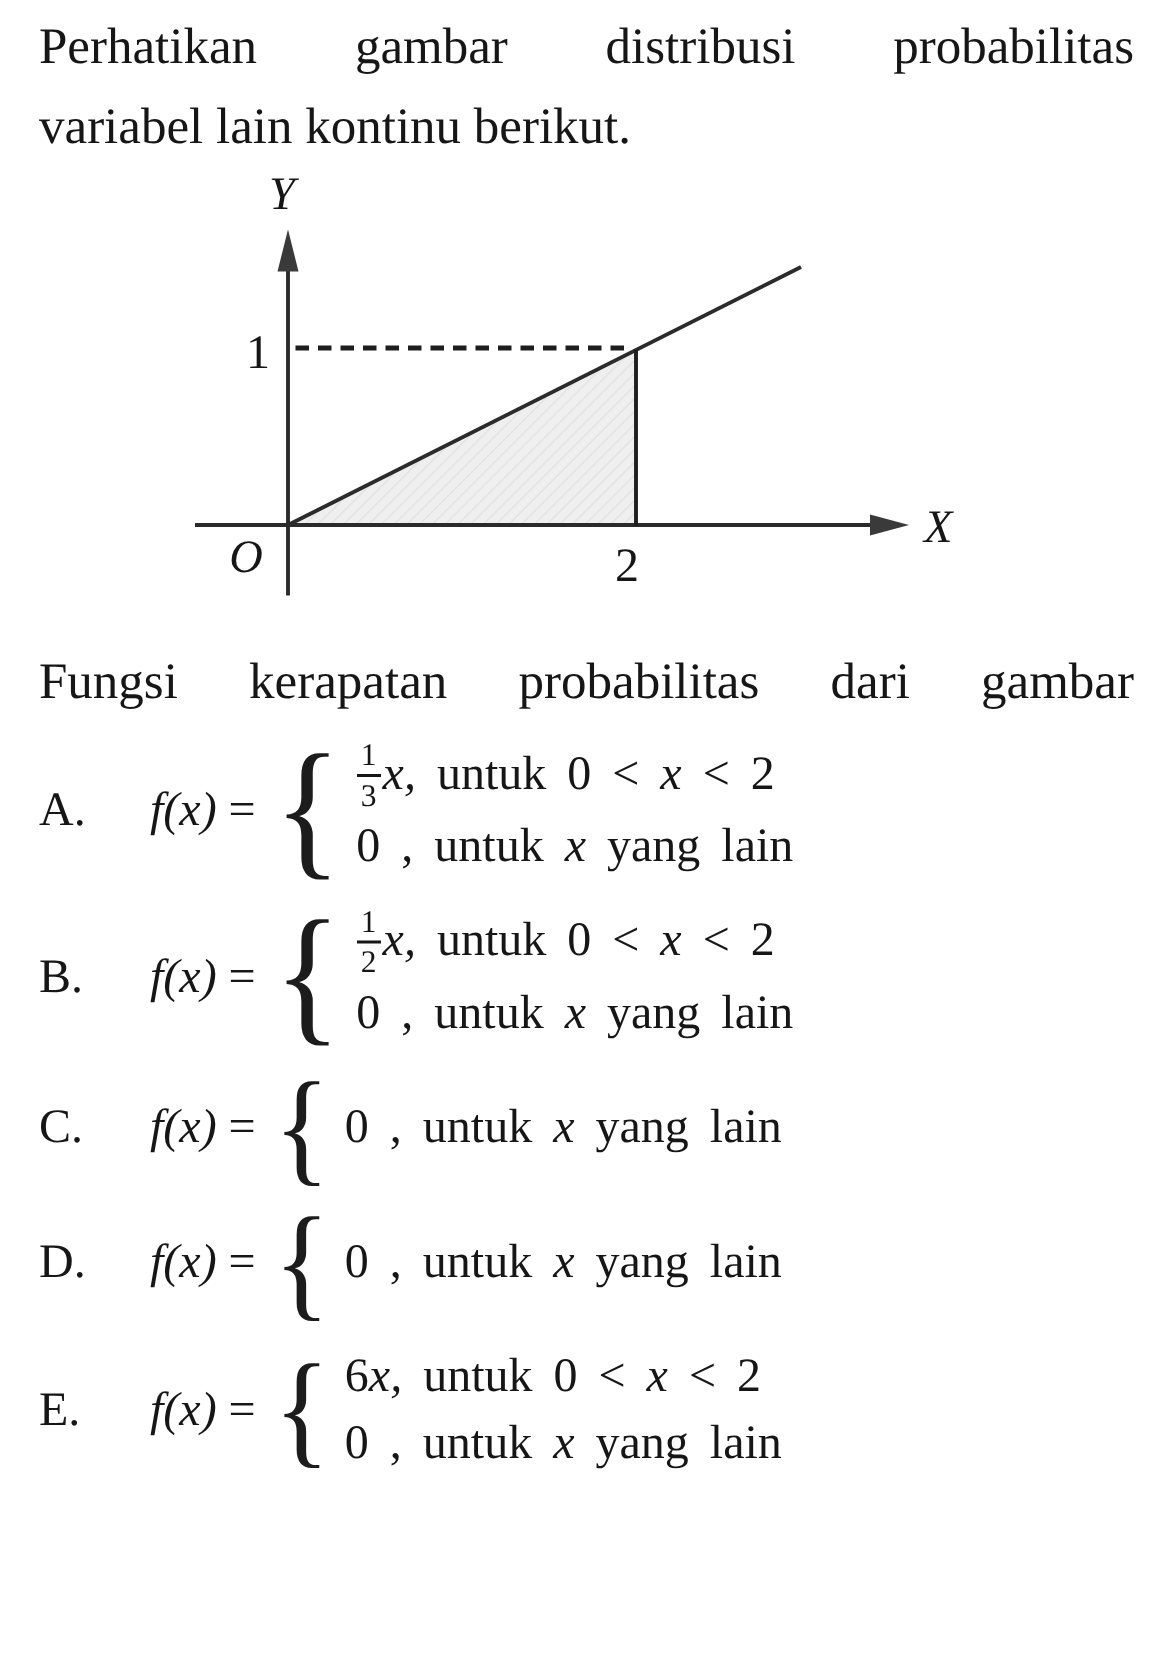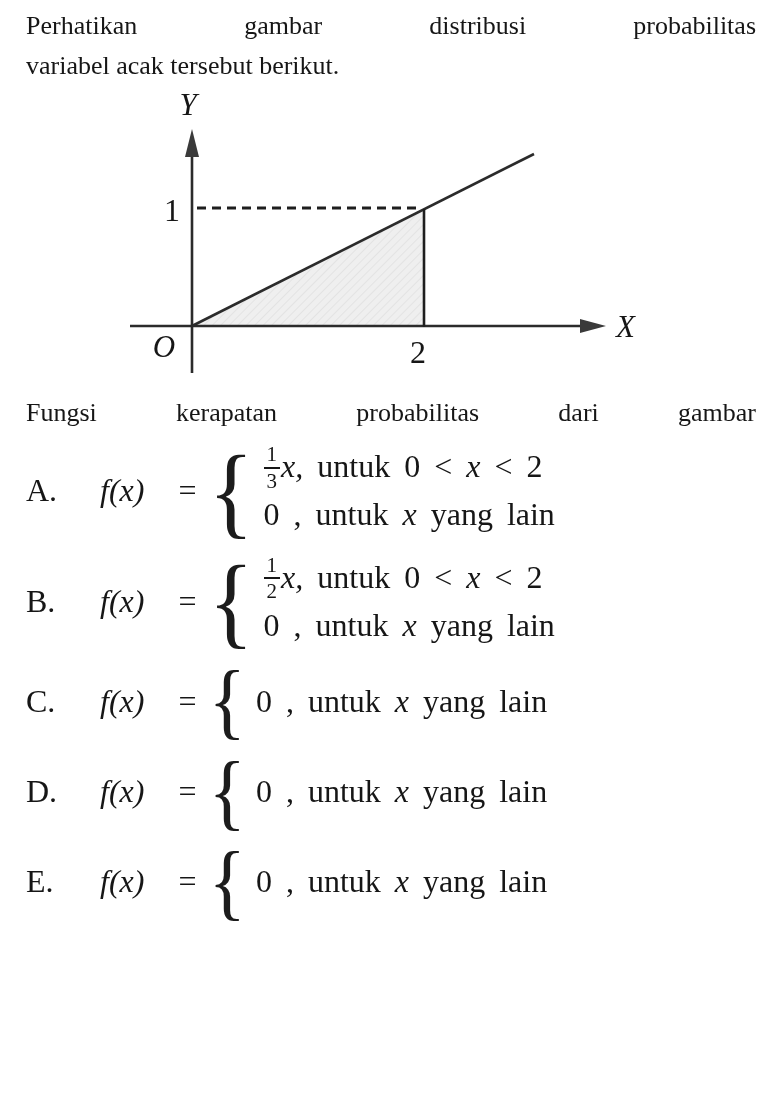--- a/index.html
+++ b/index.html
@@ -15,53 +15,53 @@
     overflow: hidden;
   }
   .page {
     box-sizing: border-box;
     width: 782px;
     height: 1110px;
     padding: 6px 26px 0 26px;
   }
   
   .textblock {
-    font-size: 26px;
+    font-size: 34px;
     line-height: 1.55;
   }
   .jl {
     text-align: justify;
     text-align-last: justify;
   }
   
   .graph-wrap {
     margin: 2px 0 0 74px;
     width: 580px;
     height: 292px;
   }
   .prompt {
-    margin-top: 12px;
+    margin-top: 24px;
   }
   
   .options {
     margin-top: 10px;
   }
   .opt {
     display: flex;
     align-items: center;
     font-size: 32px;
     margin-bottom: 16px;
   }
   .opt-letter {
     flex: none;
     width: 74px;
   }
   .opt-fx {
     font-style: italic;
-    margin-right: 34px;
+    margin-right: 8px;
     white-space: nowrap;
   }
   .opt-eq {
     margin-right: 12px;
   }
   .brace {
     display: inline-block;
     font-size: 78px;
     line-height: 0.95;
     font-weight: 400;
@@ -107,21 +107,21 @@
   }
   .axis-label { font-style: italic; }
 </style>
 </head>
 <body>
 
 <div class="page">
 
   <div class="textblock">
     <div class="jl">Perhatikan gambar distribusi probabilitas</div>
-    <div>variabel acak tersebut berikut.</div>
+    <div>variabel lain kontinu berikut.</div>
   </div>
 
   <div class="graph-wrap">
     <svg width="580" height="292" viewBox="0 0 580 292">
       <defs>
         <pattern id="hatch" width="6" height="6" patternUnits="userSpaceOnUse" patternTransform="rotate(45)">
           <rect width="6" height="6" fill="#efefef"></rect>
           <line x1="0" y1="0" x2="0" y2="6" stroke="#e0e0e0" stroke-width="1.6"></line>
         </pattern>
       </defs>
@@ -226,20 +226,26 @@
       </div>
     </div>
 
     <div class="opt">
       <div class="opt-letter">E.</div>
       <span class="opt-fx">f(x)</span>
       <span class="opt-eq">=</span>
       <span class="brace">{</span>
       <div class="opt-rows">
         <div class="row">
+          <span>6</span><span class="var">x,</span>
+          <span>untuk 0 &lt;</span>
+          <span class="var">x</span>
+          <span>&lt; 2</span>
+        </div>
+        <div class="row">
           <span>0 ,</span>
           <span>untuk</span>
           <span class="var">x</span>
           <span>yang lain</span>
         </div>
       </div>
     </div>
 
   </div>
 </div>

